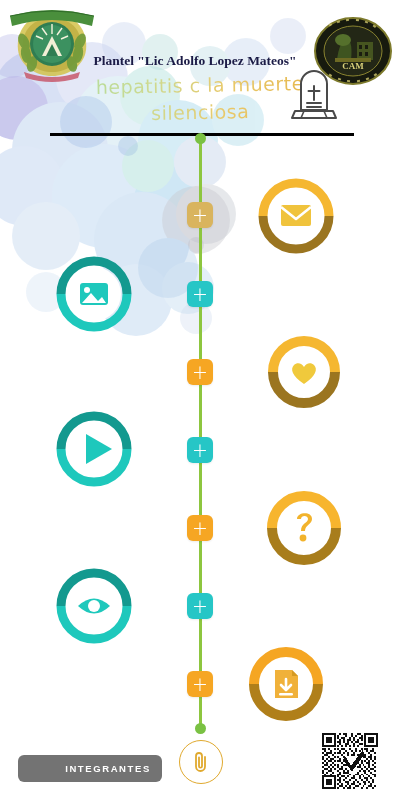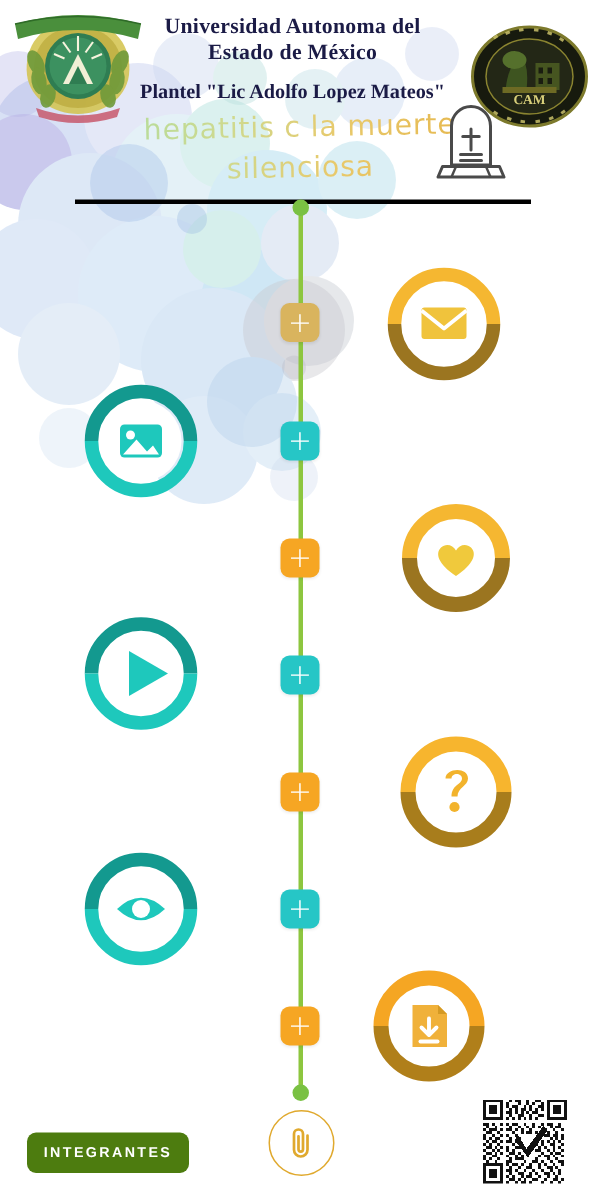--- a/index.html
+++ b/index.html
@@ -73,24 +73,25 @@
     box-shadow:0 1px 2px rgba(0,0,0,.08);
   }
 
   
   .circ{position:absolute;width:76px;height:76px;}
   .circ svg{display:block;}
 
   
   .integrantes{
     position:absolute;left:18px;top:755px;width:108px;height:27px;
-    border-radius:6px;background:#4d7c0f;
+    border-radius:6px;background:#737373;
     display:flex;align-items:center;justify-content:center;
     color:#ffffff;font-size:9.5px;font-weight:bold;letter-spacing:1.6px;
     font-family:"Liberation Sans", sans-serif;
+    padding-left:36px;
   }
   .clip-circle{
     position:absolute;left:179px;top:740px;width:42px;height:42px;
     border-radius:50%;border:1.6px solid #e0a92e;
     display:flex;align-items:center;justify-content:center;
     background:#fff;
   }
   .qr{position:absolute;left:322px;top:733px;width:56px;height:56px;}
 </style>
 </head>
@@ -207,24 +208,20 @@
           <rect x="46" y="36" width="3" height="4" fill="#1a1d10"></rect>
           <rect x="52" y="36" width="3" height="4" fill="#1a1d10"></rect>
         </g>
         <path d="M24 44 Q26 26 34 22 Q40 26 38 44 Z" fill="#3e5420"></path>
         <ellipse cx="30" cy="24" rx="8" ry="6" fill="#55702c"></ellipse>
         <rect x="22" y="42" width="36" height="4" fill="#6d6a24"></rect>
         <text x="40" y="53" font-family="Liberation Serif, serif" font-size="9" font-weight="bold" fill="#d8cf7a" text-anchor="middle">CAM</text>
       </svg>
     </div>
 
-    <div class="uni-title">
-      <div>Universidad Autonoma del</div>
-      <div>Estado de México</div>
-    </div>
 
     <div class="plantel">Plantel "Lic Adolfo Lopez Mateos"</div>
 
     <div class="hand-title">
       <div>hepatitis c la muerte</div>
       <div>silenciosa</div>
     </div>
 
     <div class="tomb">
       <svg width="52" height="58" viewBox="0 0 52 58" xmlns="http://www.w3.org/2000/svg">

